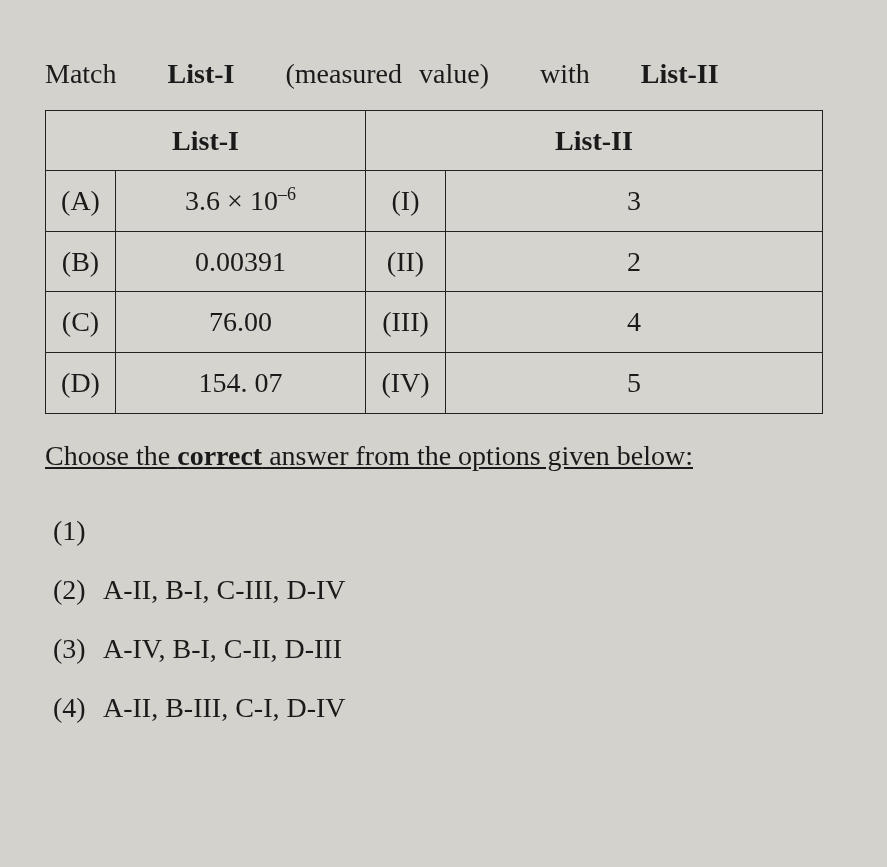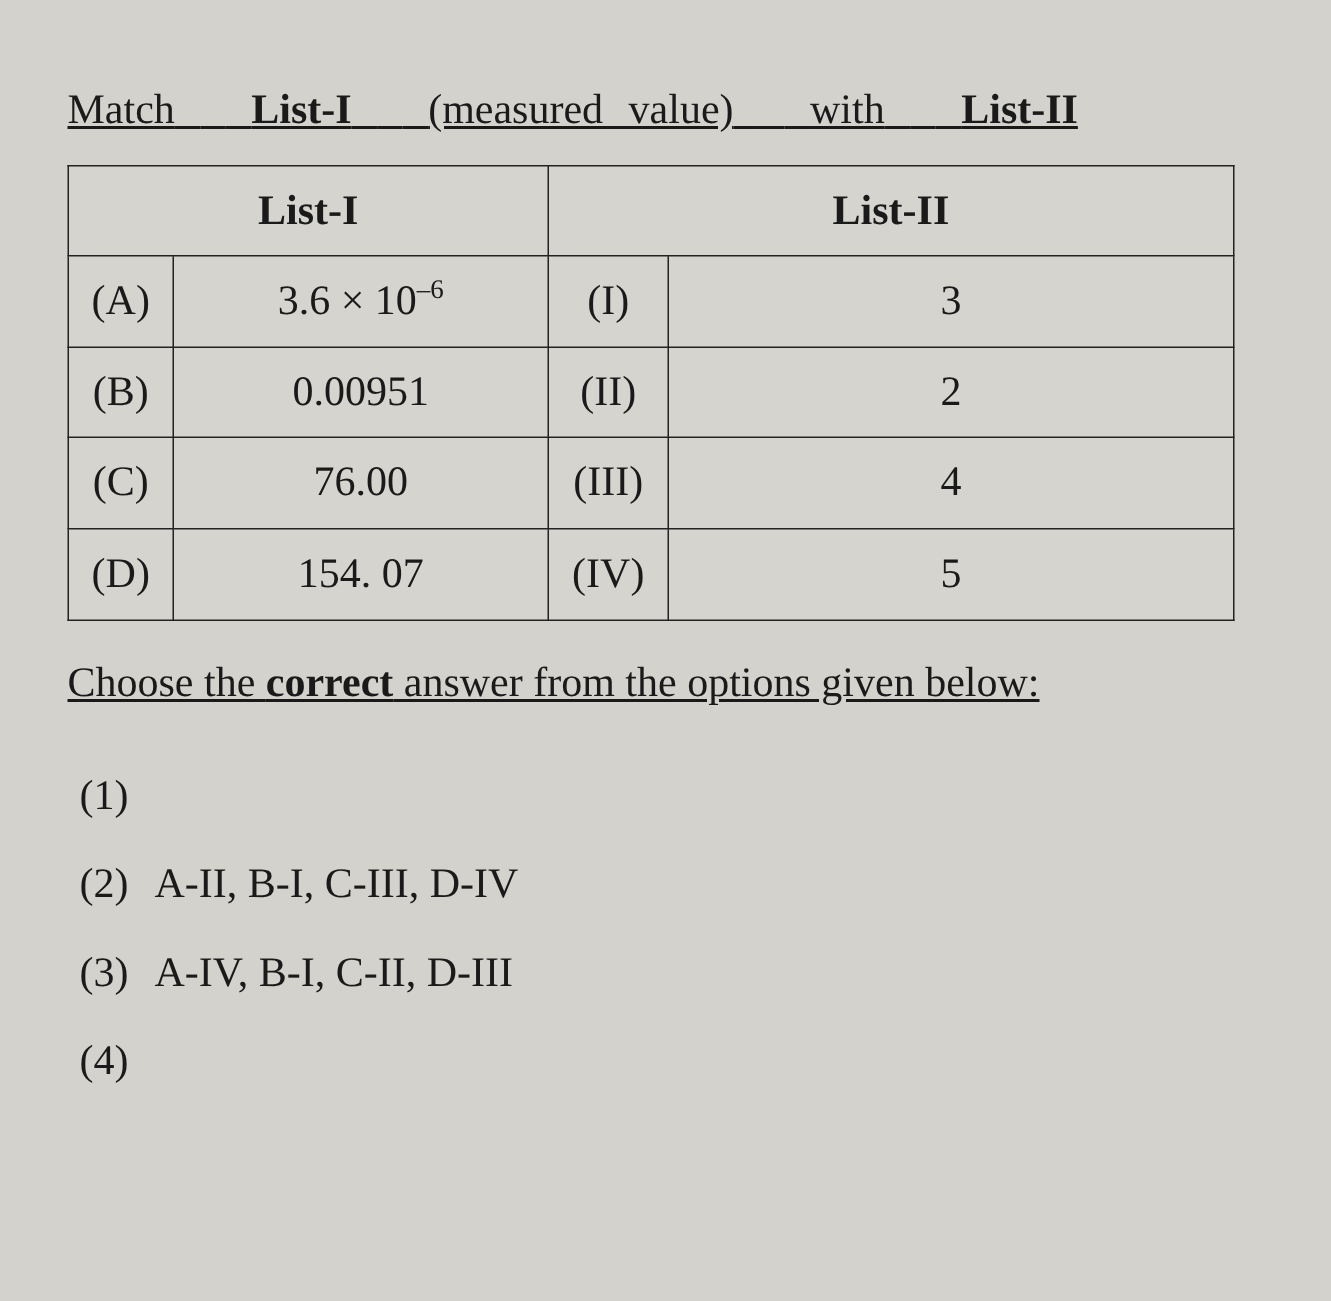--- a/index.html
+++ b/index.html
@@ -6,21 +6,21 @@
     body {
       font-family: 'Times New Roman', Times, serif;
       font-size: 28px;
       color: #1a1a1a;
       background: #d4d2cd;
       padding: 50px 40px 40px 45px;
       width: 887px;
       height: 867px;
       line-height: 1.7;
     }
-    .intro { margin-bottom: 12px; text-decoration: underline; }
+    .intro { margin-bottom: 12px; }
     .intro .line1 { word-spacing: 10px; }
     .bold { font-weight: bold; }
     table {
       border-collapse: collapse;
       width: 97%;
       margin-bottom: 14px;
       background: #d6d4cf;
     }
     th, td {
       border: 1.5px solid #222;
@@ -63,21 +63,21 @@
     <th colspan="2">List-II</th>
   </tr>
   <tr>
     <td class="col-a">(A)</td>
     <td class="col-b"><span>3.6 × 10</span><span class="sup">–6</span></td>
     <td class="col-c">(I)</td>
     <td class="col-d">3</td>
   </tr>
   <tr>
     <td class="col-a">(B)</td>
-    <td class="col-b">0.00951</td>
+    <td class="col-b">0.00391</td>
     <td class="col-c">(II)</td>
     <td class="col-d">2</td>
   </tr>
   <tr>
     <td class="col-a">(C)</td>
     <td class="col-b">76.00</td>
     <td class="col-c">(III)</td>
     <td class="col-d">4</td>
   </tr>
   <tr>
@@ -100,14 +100,15 @@
   <div class="opt">
     <span class="num">(2)</span>
     <span>A-II, B-I, C-III, D-IV</span>
   </div>
   <div class="opt">
     <span class="num">(3)</span>
     <span>A-IV, B-I, C-II, D-III</span>
   </div>
   <div class="opt">
     <span class="num">(4)</span>
+    <span>A-II, B-III, C-I, D-IV</span>
   </div>
 </div>
 
 </body></html>

